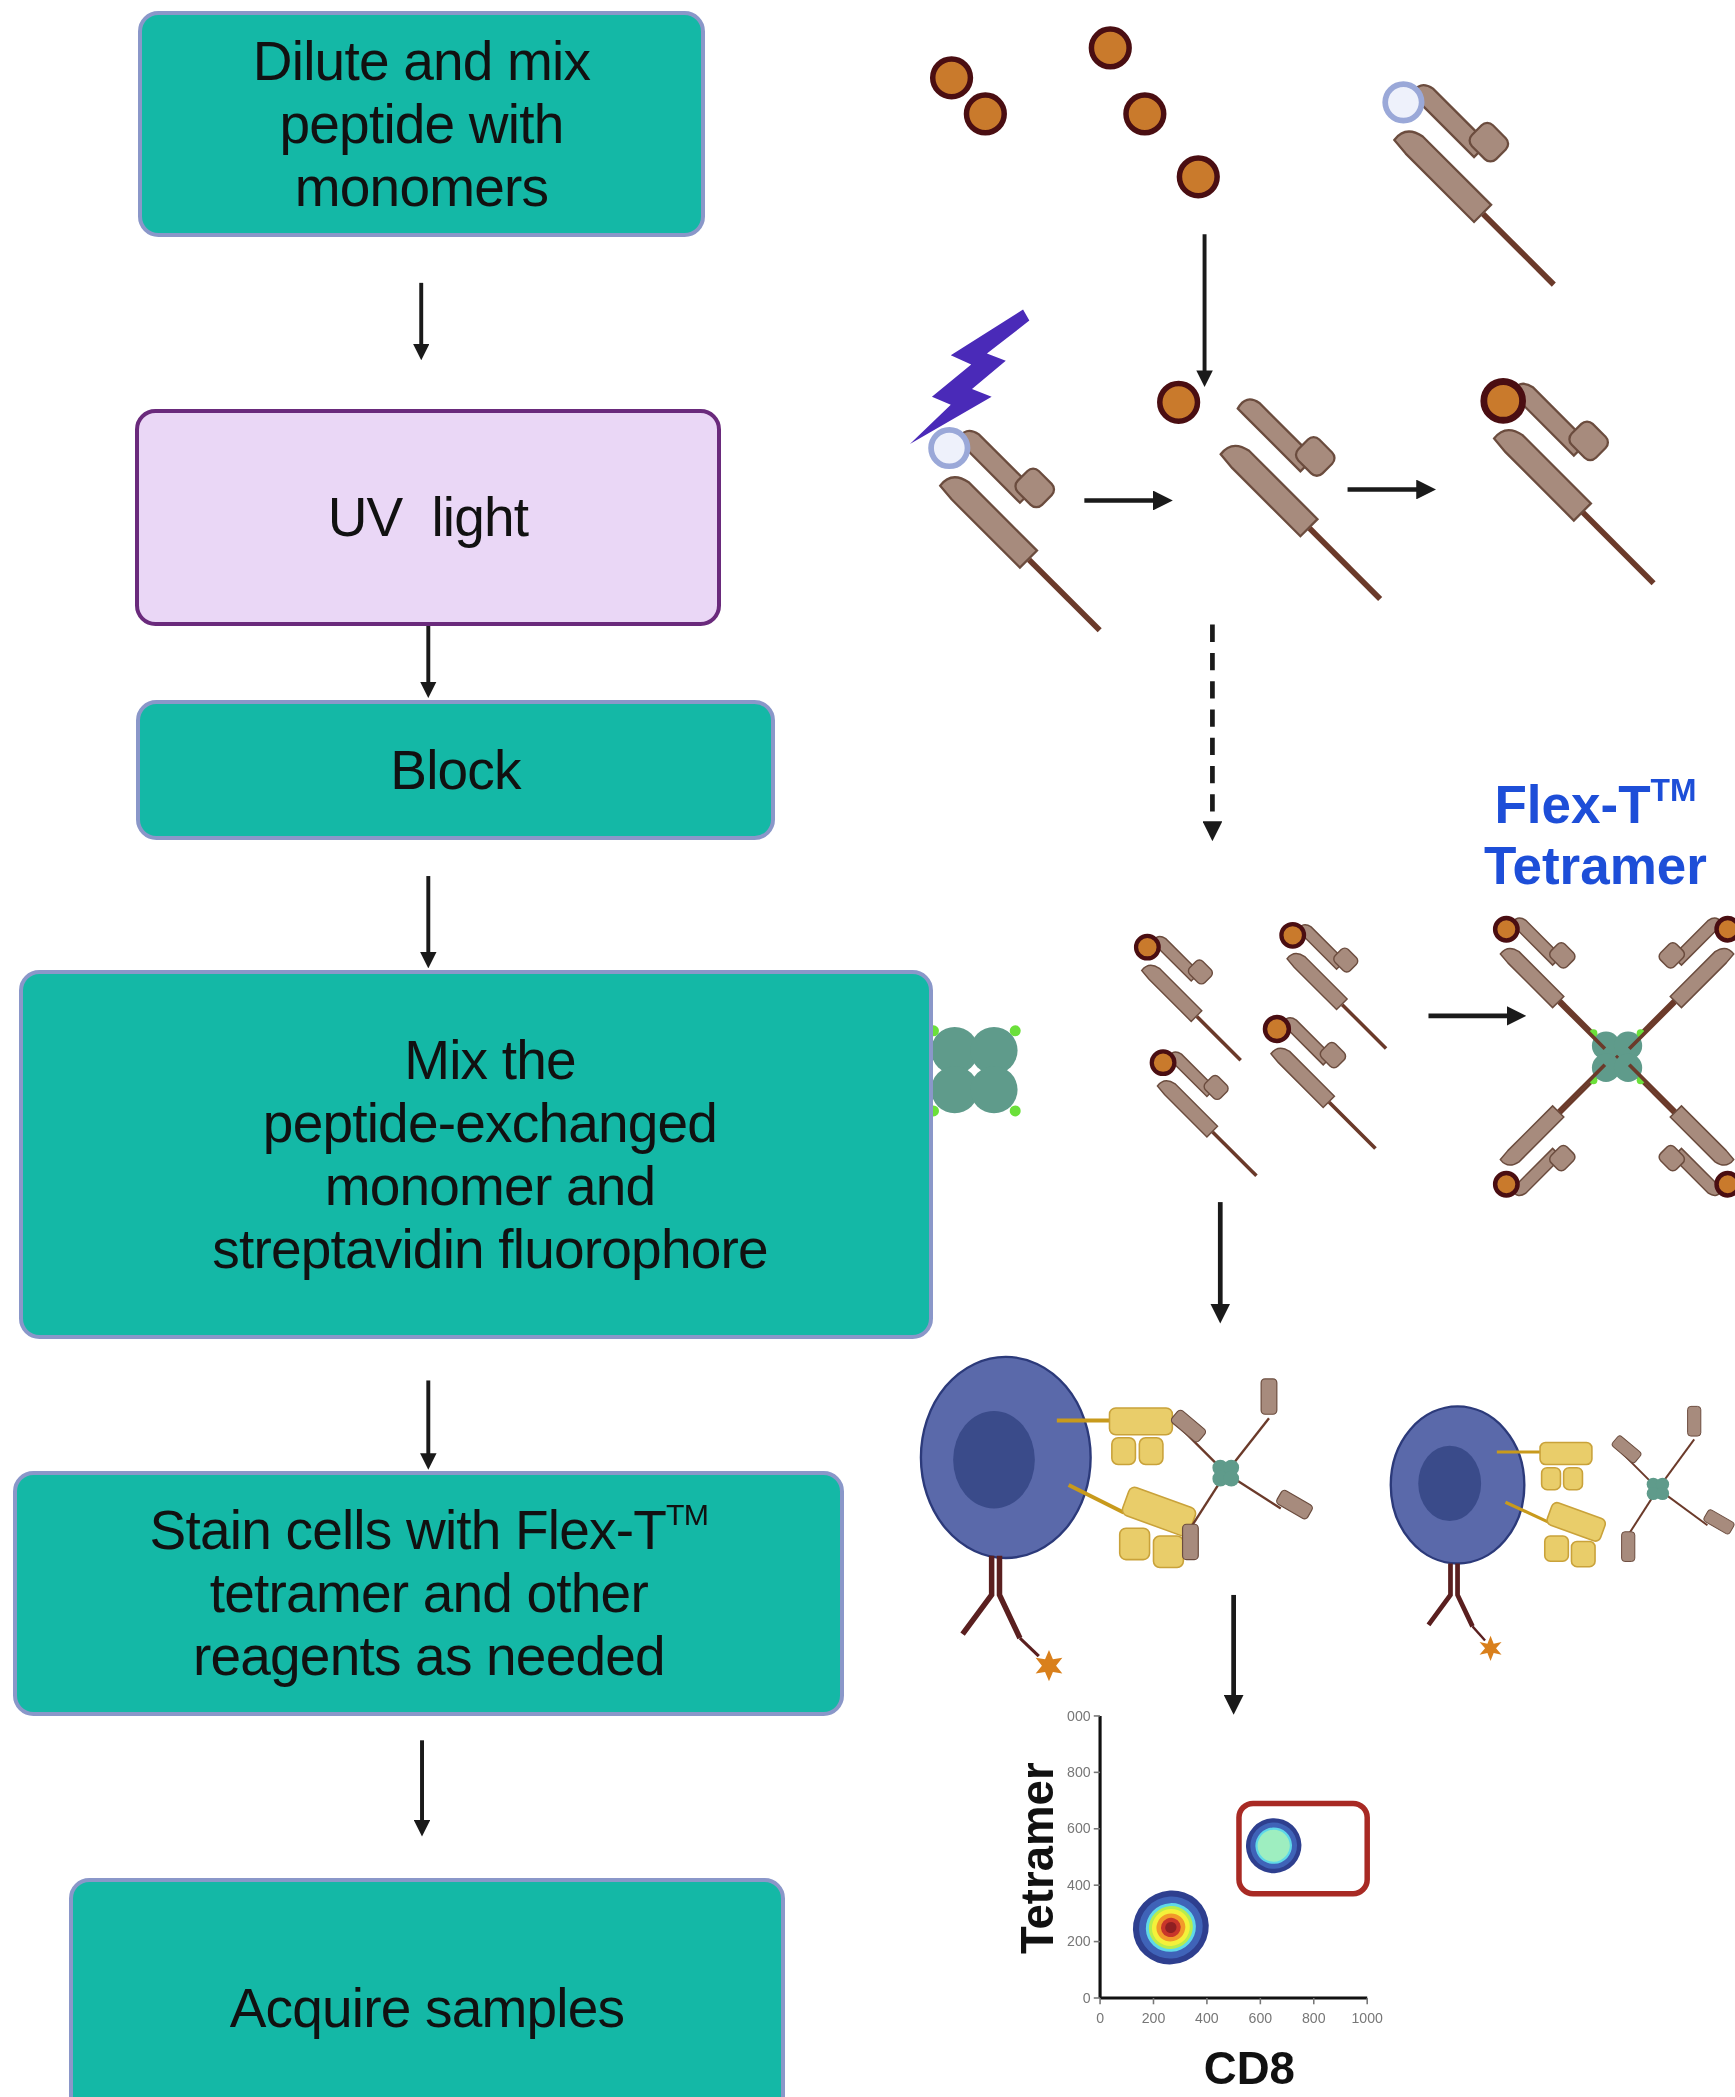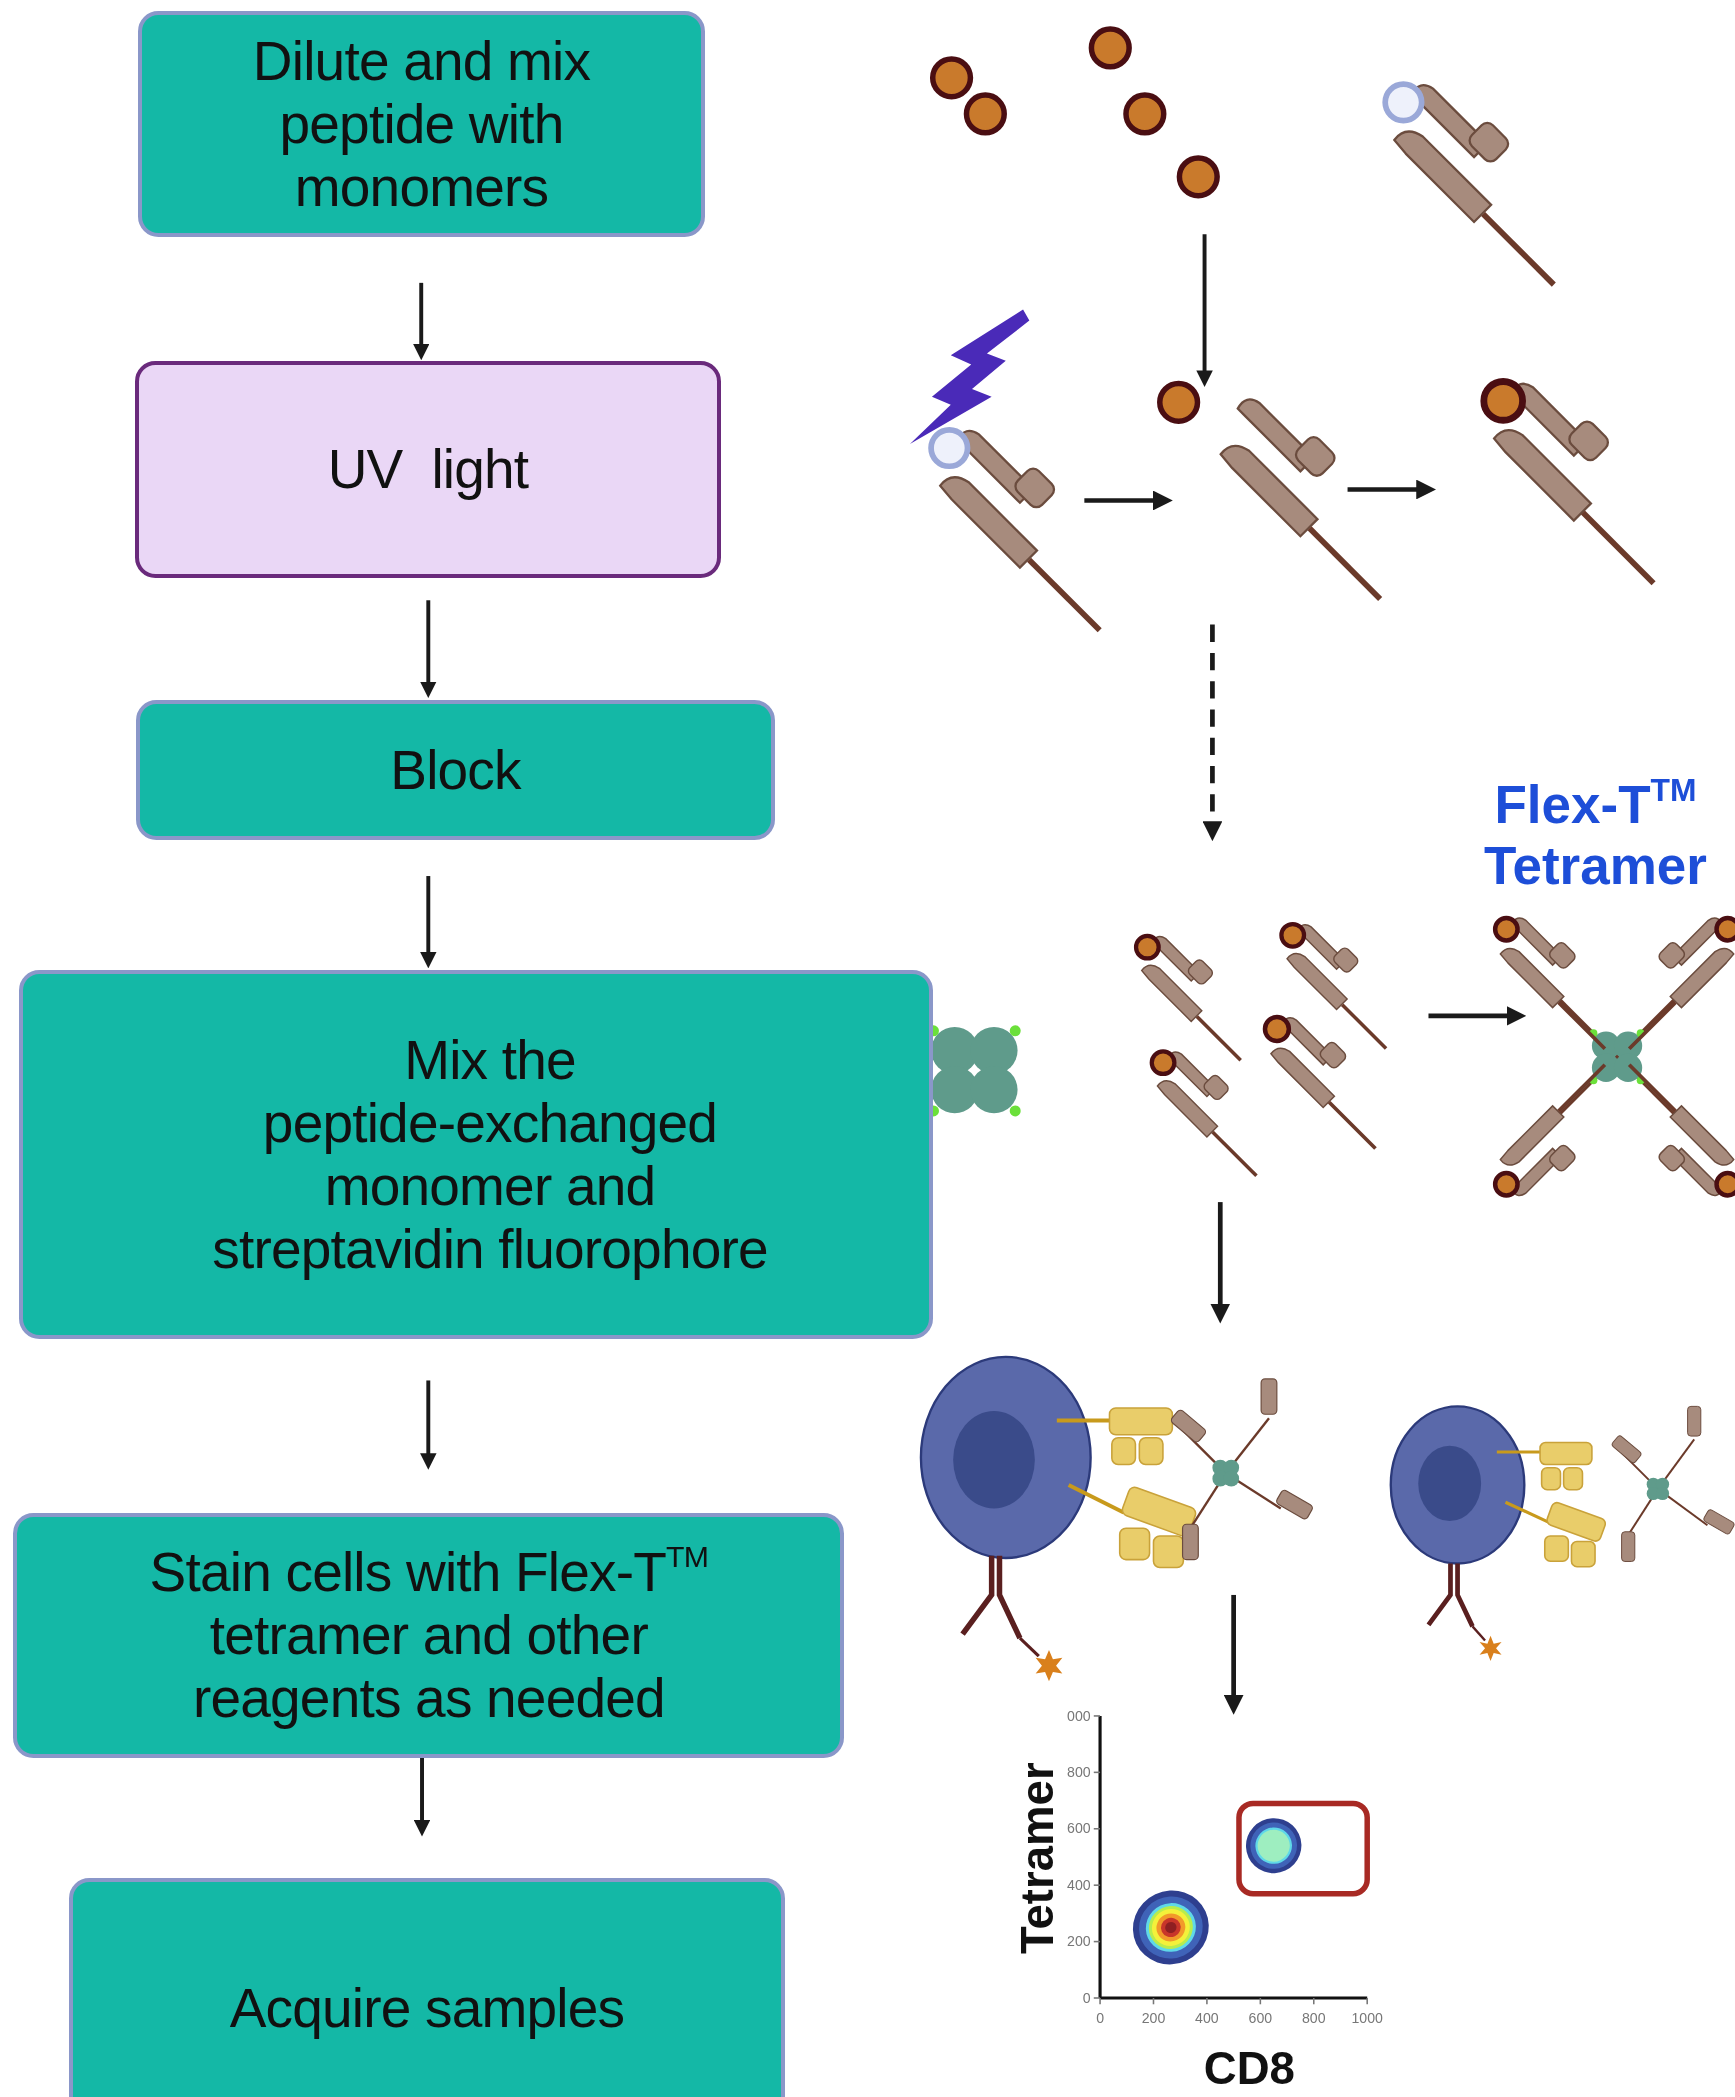--- a/index.html
+++ b/index.html
@@ -1,18 +1,18 @@
 <!DOCTYPE html>
 <html style="font-size:12.6px"><head>
 <meta charset="utf-8">
 <style>
   html,body{margin:0;padding:0;background:#ffffff;}
   body{width:1735px;height:2097px;position:relative;overflow:hidden;font-family:"Liberation Sans","DejaVu Sans",sans-serif;}
   .step{position:absolute;box-sizing:border-box;border:4.7px solid #8a97c9;background:#14b8a6;border-radius:20.4px;display:flex;align-items:center;justify-content:center;text-align:center;color:#111;font-size:55px;line-height:63px;letter-spacing:-0.8px;}
-  .step.uv{border-color:#6a2a7c;background:#ead7f6;}
+  .step.uv{border-color:#6a2a7c;background:#ead7f6;margin-top:48px;}
   .step span{display:block;white-space:pre-line;}
   sup{font-size:0.55em;vertical-align:0.8em;line-height:0;}
   svg.art{position:absolute;left:0;top:0;width:1735px;height:2097px;}
   .label-bold{position:absolute;font-weight:bold;color:#1d4ed8;text-align:center;font-family:"Liberation Sans","DejaVu Sans",sans-serif;}
   .tick{font-family:"Liberation Sans",sans-serif;font-size:18px;fill:#777;}
 </style>
 </head>
 <body>
 
 <svg class="art" viewBox="0 0 2208 2669">
@@ -278,21 +278,21 @@
 </div>
 <div class="step" style="left:136px;top:700px;width:639px;height:140px;">
   <span>Block</span>
 </div>
 <div class="step" style="left:19px;top:970px;width:914px;height:369px;padding-left:28px;">
   <span>Mix the
 peptide-exchanged
 monomer and
 streptavidin fluorophore</span>
 </div>
-<div class="step" style="left:13.4px;top:1471px;width:831px;height:245px;margin-top:42px;">
+<div class="step" style="left:13.4px;top:1471px;width:831px;height:245px;">
   <span><span style="display:inline">Stain cells with Flex-T</span><sup>TM</sup><span style="display:inline">
 tetramer and other
 reagents as needed</span></span>
 </div>
 <div class="step" style="left:69px;top:1878px;width:716px;height:260px;">
   <span>Acquire samples</span>
 </div>
 
 <div class="label-bold" style="left:1458px;top:774px;width:275px;font-size:53px;line-height:61px;">
   <div><span>Flex-T</span><sup style="font-size:0.6em;vertical-align:0.7em;">TM</sup></div>

